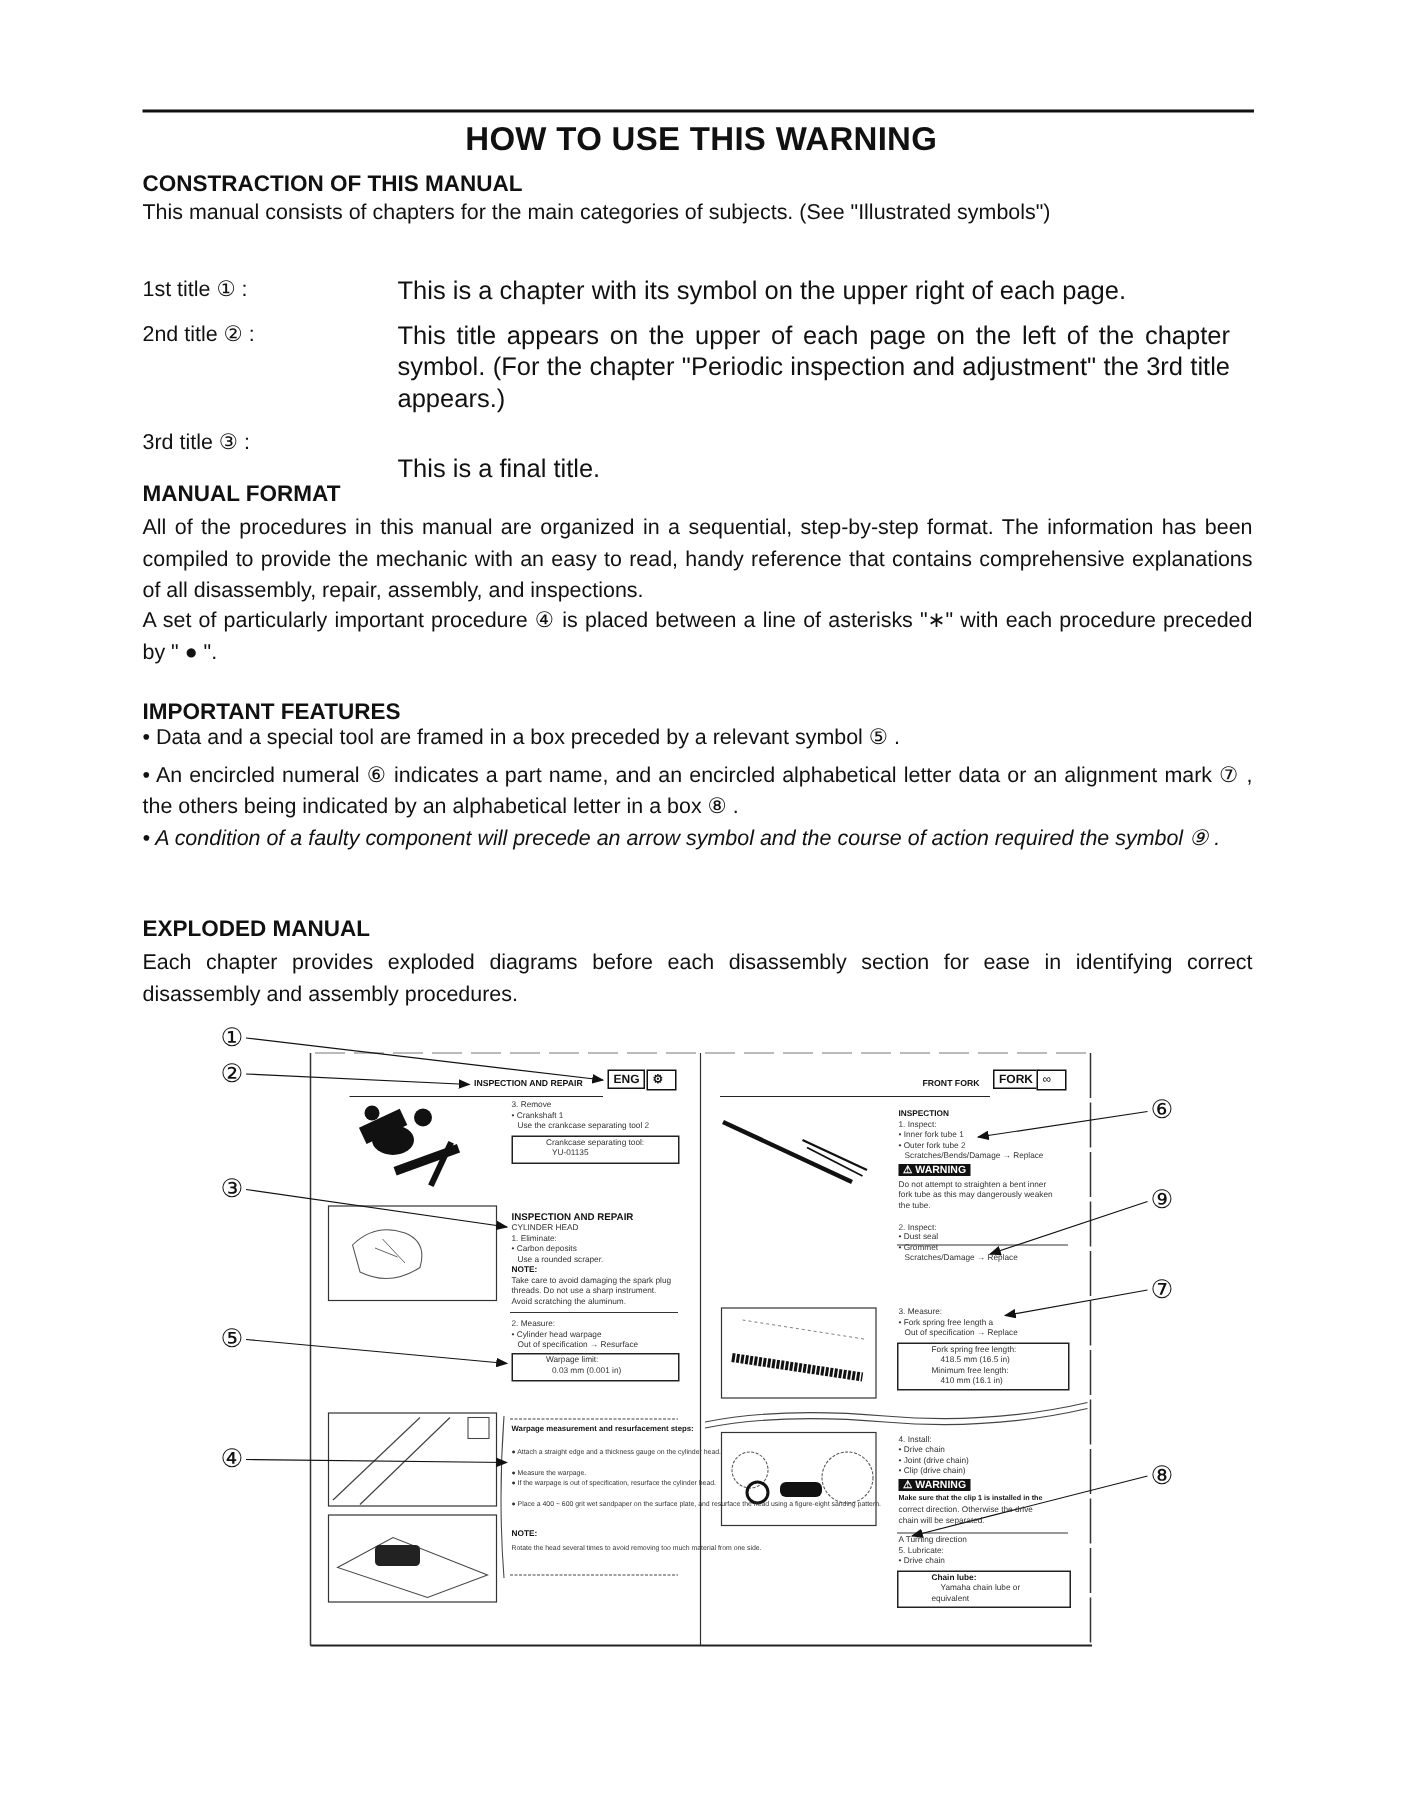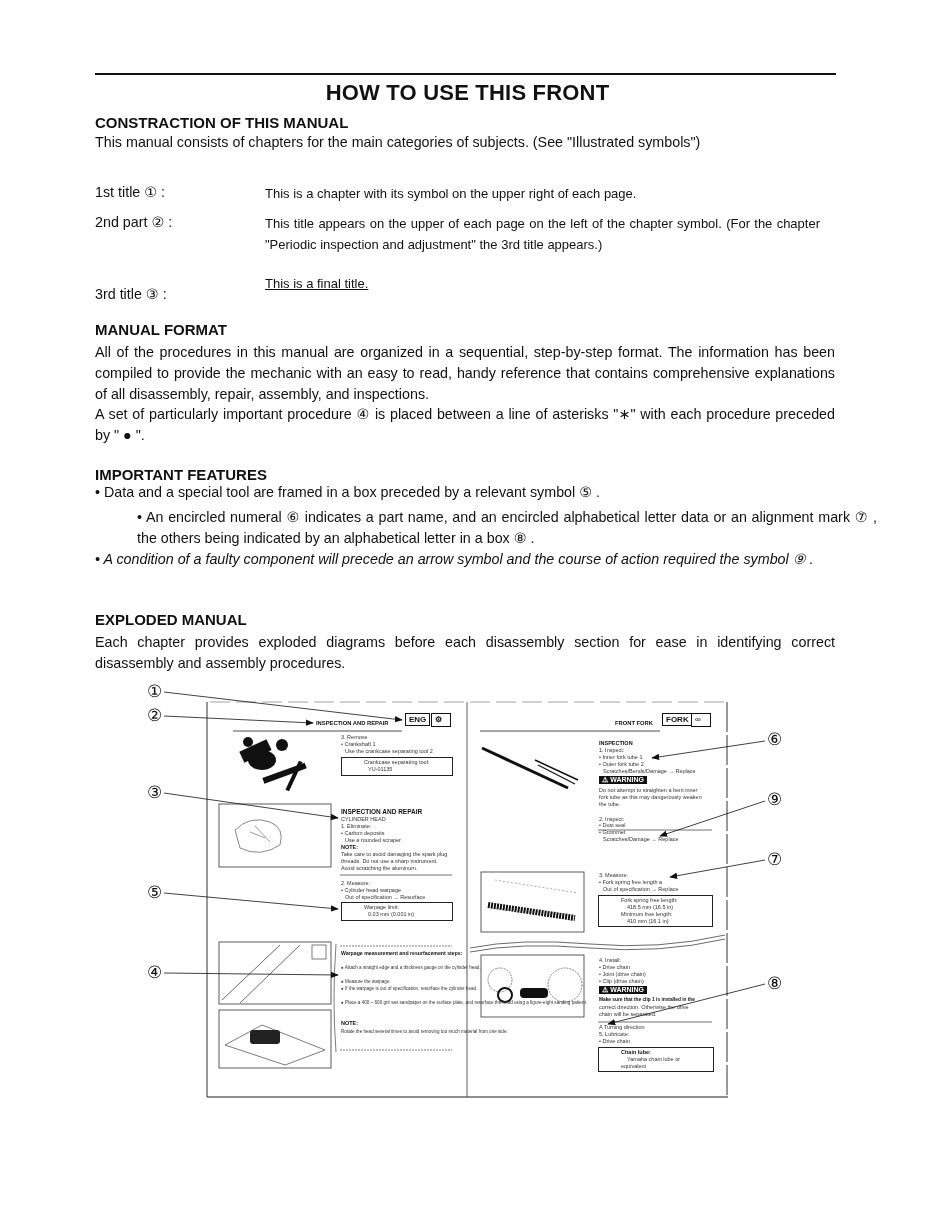--- a/index.html
+++ b/index.html
@@ -2,56 +2,56 @@
 <html><head>
 <meta charset="utf-8">
 <style>
   html, body { margin: 0; padding: 0; background: #ffffff; }
   body { width: 935px; height: 1210px; position: relative; overflow: hidden; color: #111; font-family: "Liberation Sans", sans-serif; }
   .rule { position: absolute; left: 95px; top: 73px; width: 741px; height: 2px; background: #111; }
   .title { position: absolute; left: 0; width: 935px; top: 80px; text-align: center; font-size: 22px; font-weight: bold; letter-spacing: 0.2px; }
   .h { position: absolute; left: 95px; font-size: 15px; font-weight: bold; }
   .p { position: absolute; left: 95px; width: 740px; font-size: 14.3px; line-height: 20.8px; text-align: justify; }
   .lbl { position: absolute; left: 95px; font-size: 14.3px; }
-  .desc { position: absolute; left: 265px; width: 555px; font-size: 13px; line-height: 20.8px; text-align: justify; }
+  .desc { position: absolute; left: 265px; width: 555px; font-size: 17px; line-height: 20.8px; text-align: justify; }
   .bullet { position: absolute; left: 95px; width: 740px; font-size: 14.3px; line-height: 20.8px; text-align: justify; }
   
   .fig { position: absolute; left: 0; top: 0; width: 935px; height: 1210px; pointer-events: none; }
   .fig-box { position: absolute; border: 1px solid #222; }
   .mini { position: absolute; font-size: 5.5px; color: #333; line-height: 7px; white-space: nowrap; font-family: "Liberation Sans", sans-serif; }
   .mini-b { position: absolute; font-size: 6.5px; font-weight: bold; color: #111; white-space: nowrap; font-family: "Liberation Sans", sans-serif; }
   .callout { position: absolute; font-size: 17px; line-height: 17px; color: #111; }
   .tag { position: absolute; border: 1px solid #111; font-size: 8px; font-weight: bold; padding: 1px 3px; background: #fff; }
   .warn { position: absolute; background: #111; color: #fff; font-size: 7px; font-weight: bold; padding: 0 3px; }
 </style>
 </head>
 <body>
 
 <div class="rule"></div>
-<div class="title">HOW TO USE THIS FRONT</div>
+<div class="title">HOW TO USE THIS WARNING</div>
 
 <div class="h" style="top:114px;">CONSTRACTION OF THIS MANUAL</div>
 <div class="p" style="top:132px;">This manual consists of chapters for the main categories of subjects. (See "Illustrated symbols")</div>
 
 <div class="lbl" style="top:184px;">1st title ① :</div>
 <div class="desc" style="top:184px;">This is a chapter with its symbol on the upper right of each page.</div>
 
-<div class="lbl" style="top:214px;">2nd part ② :</div>
+<div class="lbl" style="top:214px;">2nd title ② :</div>
 <div class="desc" style="top:214px;">This title appears on the upper of each page on the left of the chapter symbol. (For the chapter "Periodic inspection and adjustment" the 3rd title appears.)</div>
 
 <div class="lbl" style="top:286px;">3rd title ③ :</div>
-<div class="desc" style="top:274px;text-decoration:underline;">This is a final title.</div>
+<div class="desc" style="top:303px;">This is a final title.</div>
 
 <div class="h" style="top:321px;">MANUAL FORMAT</div>
 <div class="p" style="top:342px;">All of the procedures in this manual are organized in a sequential, step-by-step format. The information has been compiled to provide the mechanic with an easy to read, handy reference that contains comprehensive explanations of all disassembly, repair, assembly, and inspections.</div>
 <div class="p" style="top:404px;">A set of particularly important procedure ④ is placed between a line of asterisks "∗" with each procedure preceded by " ● ".</div>
 
 <div class="h" style="top:466px;">IMPORTANT FEATURES</div>
 <div class="bullet" style="top:482px;">• Data and a special tool are framed in a box preceded by a relevant symbol ⑤ .</div>
-<div class="bullet" style="top:507px;margin-left:42px;">• An encircled numeral ⑥ indicates a part name, and an encircled alphabetical letter data or an alignment mark ⑦ , the others being indicated by an alphabetical letter in a box ⑧ .</div>
+<div class="bullet" style="top:507px;">• An encircled numeral ⑥ indicates a part name, and an encircled alphabetical letter data or an alignment mark ⑦ , the others being indicated by an alphabetical letter in a box ⑧ .</div>
 <div class="bullet" style="top:549px;font-style:italic;">• A condition of a faulty component will precede an arrow symbol and the course of action required the symbol ⑨ .</div>
 
 <div class="h" style="top:611px;">EXPLODED MANUAL</div>
 <div class="p" style="top:632px;">Each chapter provides exploded diagrams before each disassembly section for ease in identifying correct disassembly and assembly procedures.</div>
 
 <div class="fig">
   <svg width="935" height="1210" style="position:absolute;left:0;top:0;">
     <defs>
       <marker id="ah" markerWidth="10" markerHeight="8" refX="9" refY="4" orient="auto">
         <path d="M0,0 L10,4 L0,8 z" fill="#111"></path>

